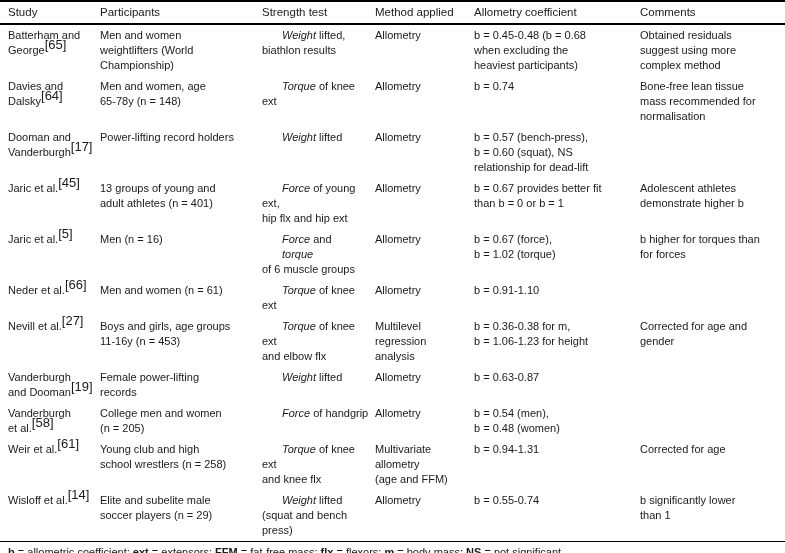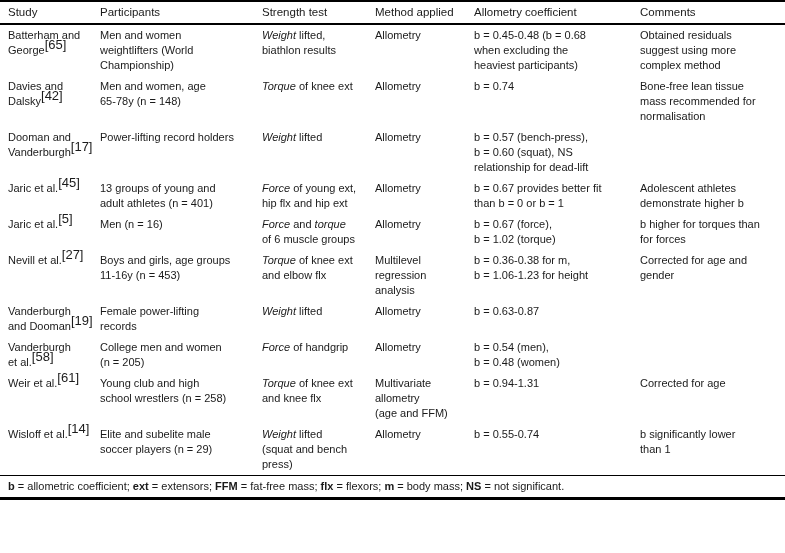--- a/index.html
+++ b/index.html
@@ -39,21 +39,21 @@
   }
   table.studies th:first-child,
   table.studies td:first-child {
     padding-left: 8px;
   }
   sup.ref {
     font-size: 13px;
     line-height: 0;
     vertical-align: super;
   }
-  .italic { font-style: italic; }
+  .italic { font-style: italic; margin-left: 20px; }
   .footnote {
     border-top: 1px solid #000;
     border-bottom: 3px solid #000;
     padding: 3px 6px 3px 8px;
     white-space: nowrap;
   }
   .footnote .bold { font-weight: bold; }
 </style>
 </head>
 <body>
@@ -90,21 +90,21 @@
           <td>Allometry</td>
           <td>b = 0.45-0.48 (b = 0.68
 when excluding the
 heaviest participants)</td>
           <td>Obtained residuals
 suggest using more
 complex method</td>
         </tr>
         <tr>
           <td><span>Davies and
-Dalsky</span><sup class="ref">[42]</sup></td>
+Dalsky</span><sup class="ref">[64]</sup></td>
           <td>Men and women, age
 65-78y (n = 148)</td>
           <td><span class="italic">Torque</span><span> of knee ext</span></td>
           <td>Allometry</td>
           <td>b = 0.74</td>
           <td>Bone-free lean tissue
 mass recommended for
 normalisation</td>
         </tr>
         <tr>
@@ -133,20 +133,28 @@
         <tr>
           <td><span>Jaric et al.</span><sup class="ref">[5]</sup></td>
           <td>Men (n = 16)</td>
           <td><span class="italic">Force</span><span> and </span><span class="italic">torque</span><span>
 of 6 muscle groups</span></td>
           <td>Allometry</td>
           <td>b = 0.67 (force),
 b = 1.02 (torque)</td>
           <td>b higher for torques than
 for forces</td>
+        </tr>
+        <tr>
+          <td><span>Neder et al.</span><sup class="ref">[66]</sup></td>
+          <td>Men and women (n = 61)</td>
+          <td><span class="italic">Torque</span><span> of knee ext</span></td>
+          <td>Allometry</td>
+          <td>b = 0.91-1.10</td>
+          <td></td>
         </tr>
         <tr>
           <td><span>Nevill et al.</span><sup class="ref">[27]</sup></td>
           <td>Boys and girls, age groups
 11-16y (n = 453)</td>
           <td><span class="italic">Torque</span><span> of knee ext
 and elbow flx</span></td>
           <td>Multilevel
 regression
 analysis</td>

